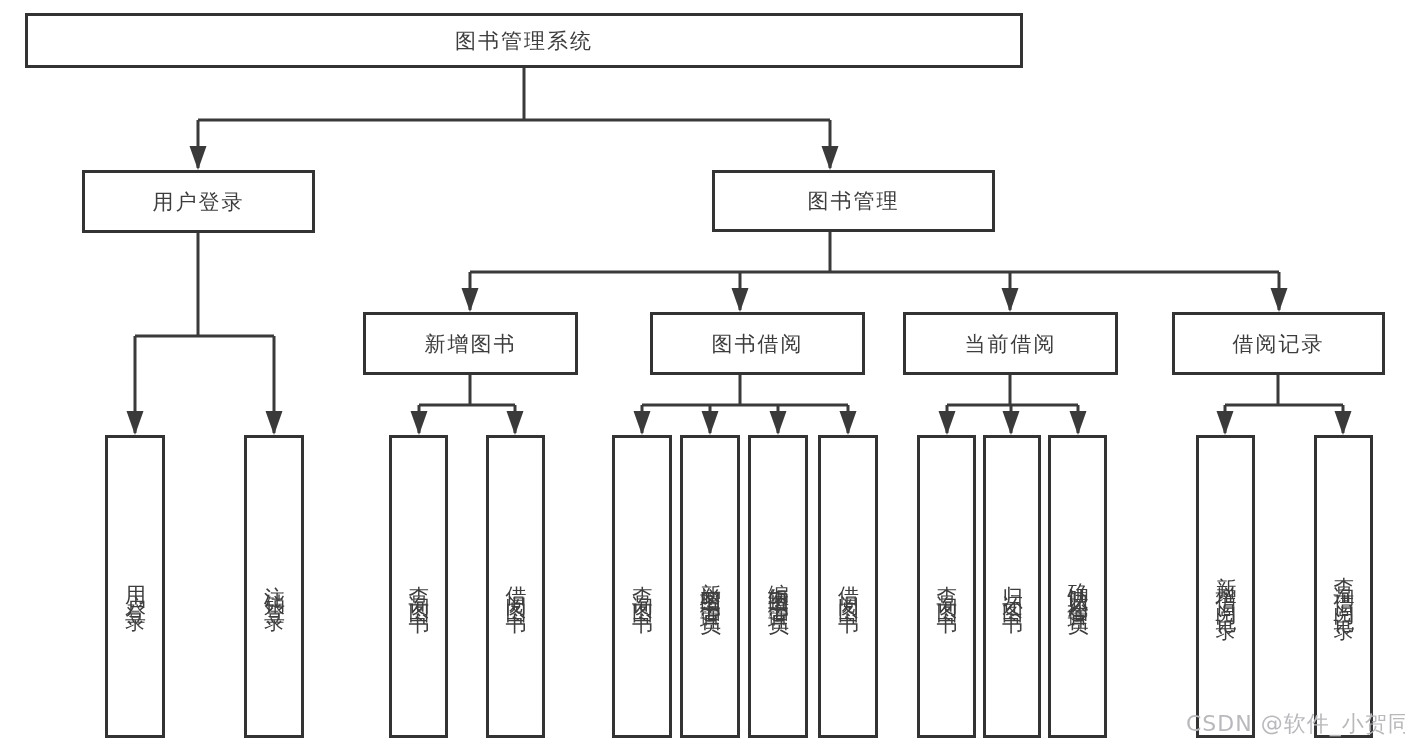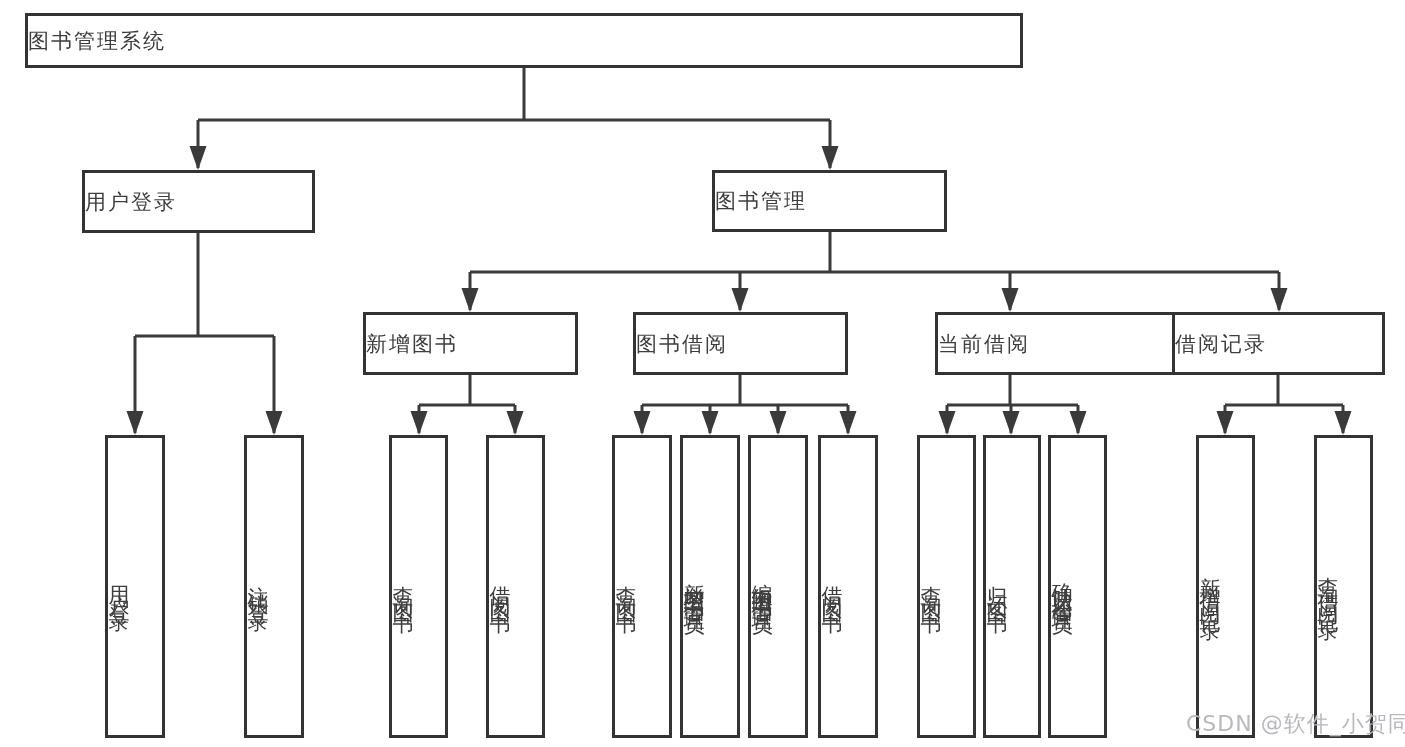--- a/index.html
+++ b/index.html
@@ -12,21 +12,21 @@
   }
   svg.connectors { position:absolute; left:0; top:0; width:1405px; height:747px; }
   .cline  { stroke: var(--line, #3a3a3a); stroke-width:3; fill:none; }
   .arrow  { fill: var(--line, #2f2f2f); stroke:none; }
 
   .node {
     position:absolute;
     box-sizing:border-box;
     border:3px solid var(--box-border, #333333);
     background:#ffffff;
-    display:flex; align-items:center; justify-content:flex-start;
+    display:flex; align-items:center; justify-content:center;
     color: var(--text, #3d3d3d);
     font-size:21px;
     letter-spacing:2px;
     z-index:2;
   }
   .leaf { top:435px; height:303px; }
   .vtext {
     writing-mode: vertical-rl;
     text-orientation: mixed;
     letter-spacing:0.42em;
@@ -101,31 +101,31 @@
     </g>
   </svg>
 
   <div class="node" style="left:25px; top:13px; width:998px; height:55px;">
     <span>图书管理系统</span>
   </div>
 
   <div class="node" style="left:82px; top:170px; width:233px; height:63px;">
     <span>用户登录</span>
   </div>
-  <div class="node" style="left:712px; top:170px; width:235px; height:62px;">
+  <div class="node" style="left:712px; top:170px; width:283px; height:62px;">
     <span>图书管理</span>
   </div>
 
   <div class="node" style="left:363px; top:312px; width:215px; height:63px;">
     <span>新增图书</span>
   </div>
-  <div class="node" style="left:633px; top:312px; width:215px; height:63px;">
+  <div class="node" style="left:650px; top:312px; width:215px; height:63px;">
     <span>图书借阅</span>
   </div>
-  <div class="node" style="left:935px; top:312px; width:245px; height:63px;">
+  <div class="node" style="left:903px; top:312px; width:215px; height:63px;">
     <span>当前借阅</span>
   </div>
   <div class="node" style="left:1172px; top:312px; width:213px; height:63px;">
     <span>借阅记录</span>
   </div>
 
   <div class="node leaf" style="left:105px; width:60px;">
     <span class="vtext">用户登录</span>
   </div>
   <div class="node leaf" style="left:244px; width:60px;">

